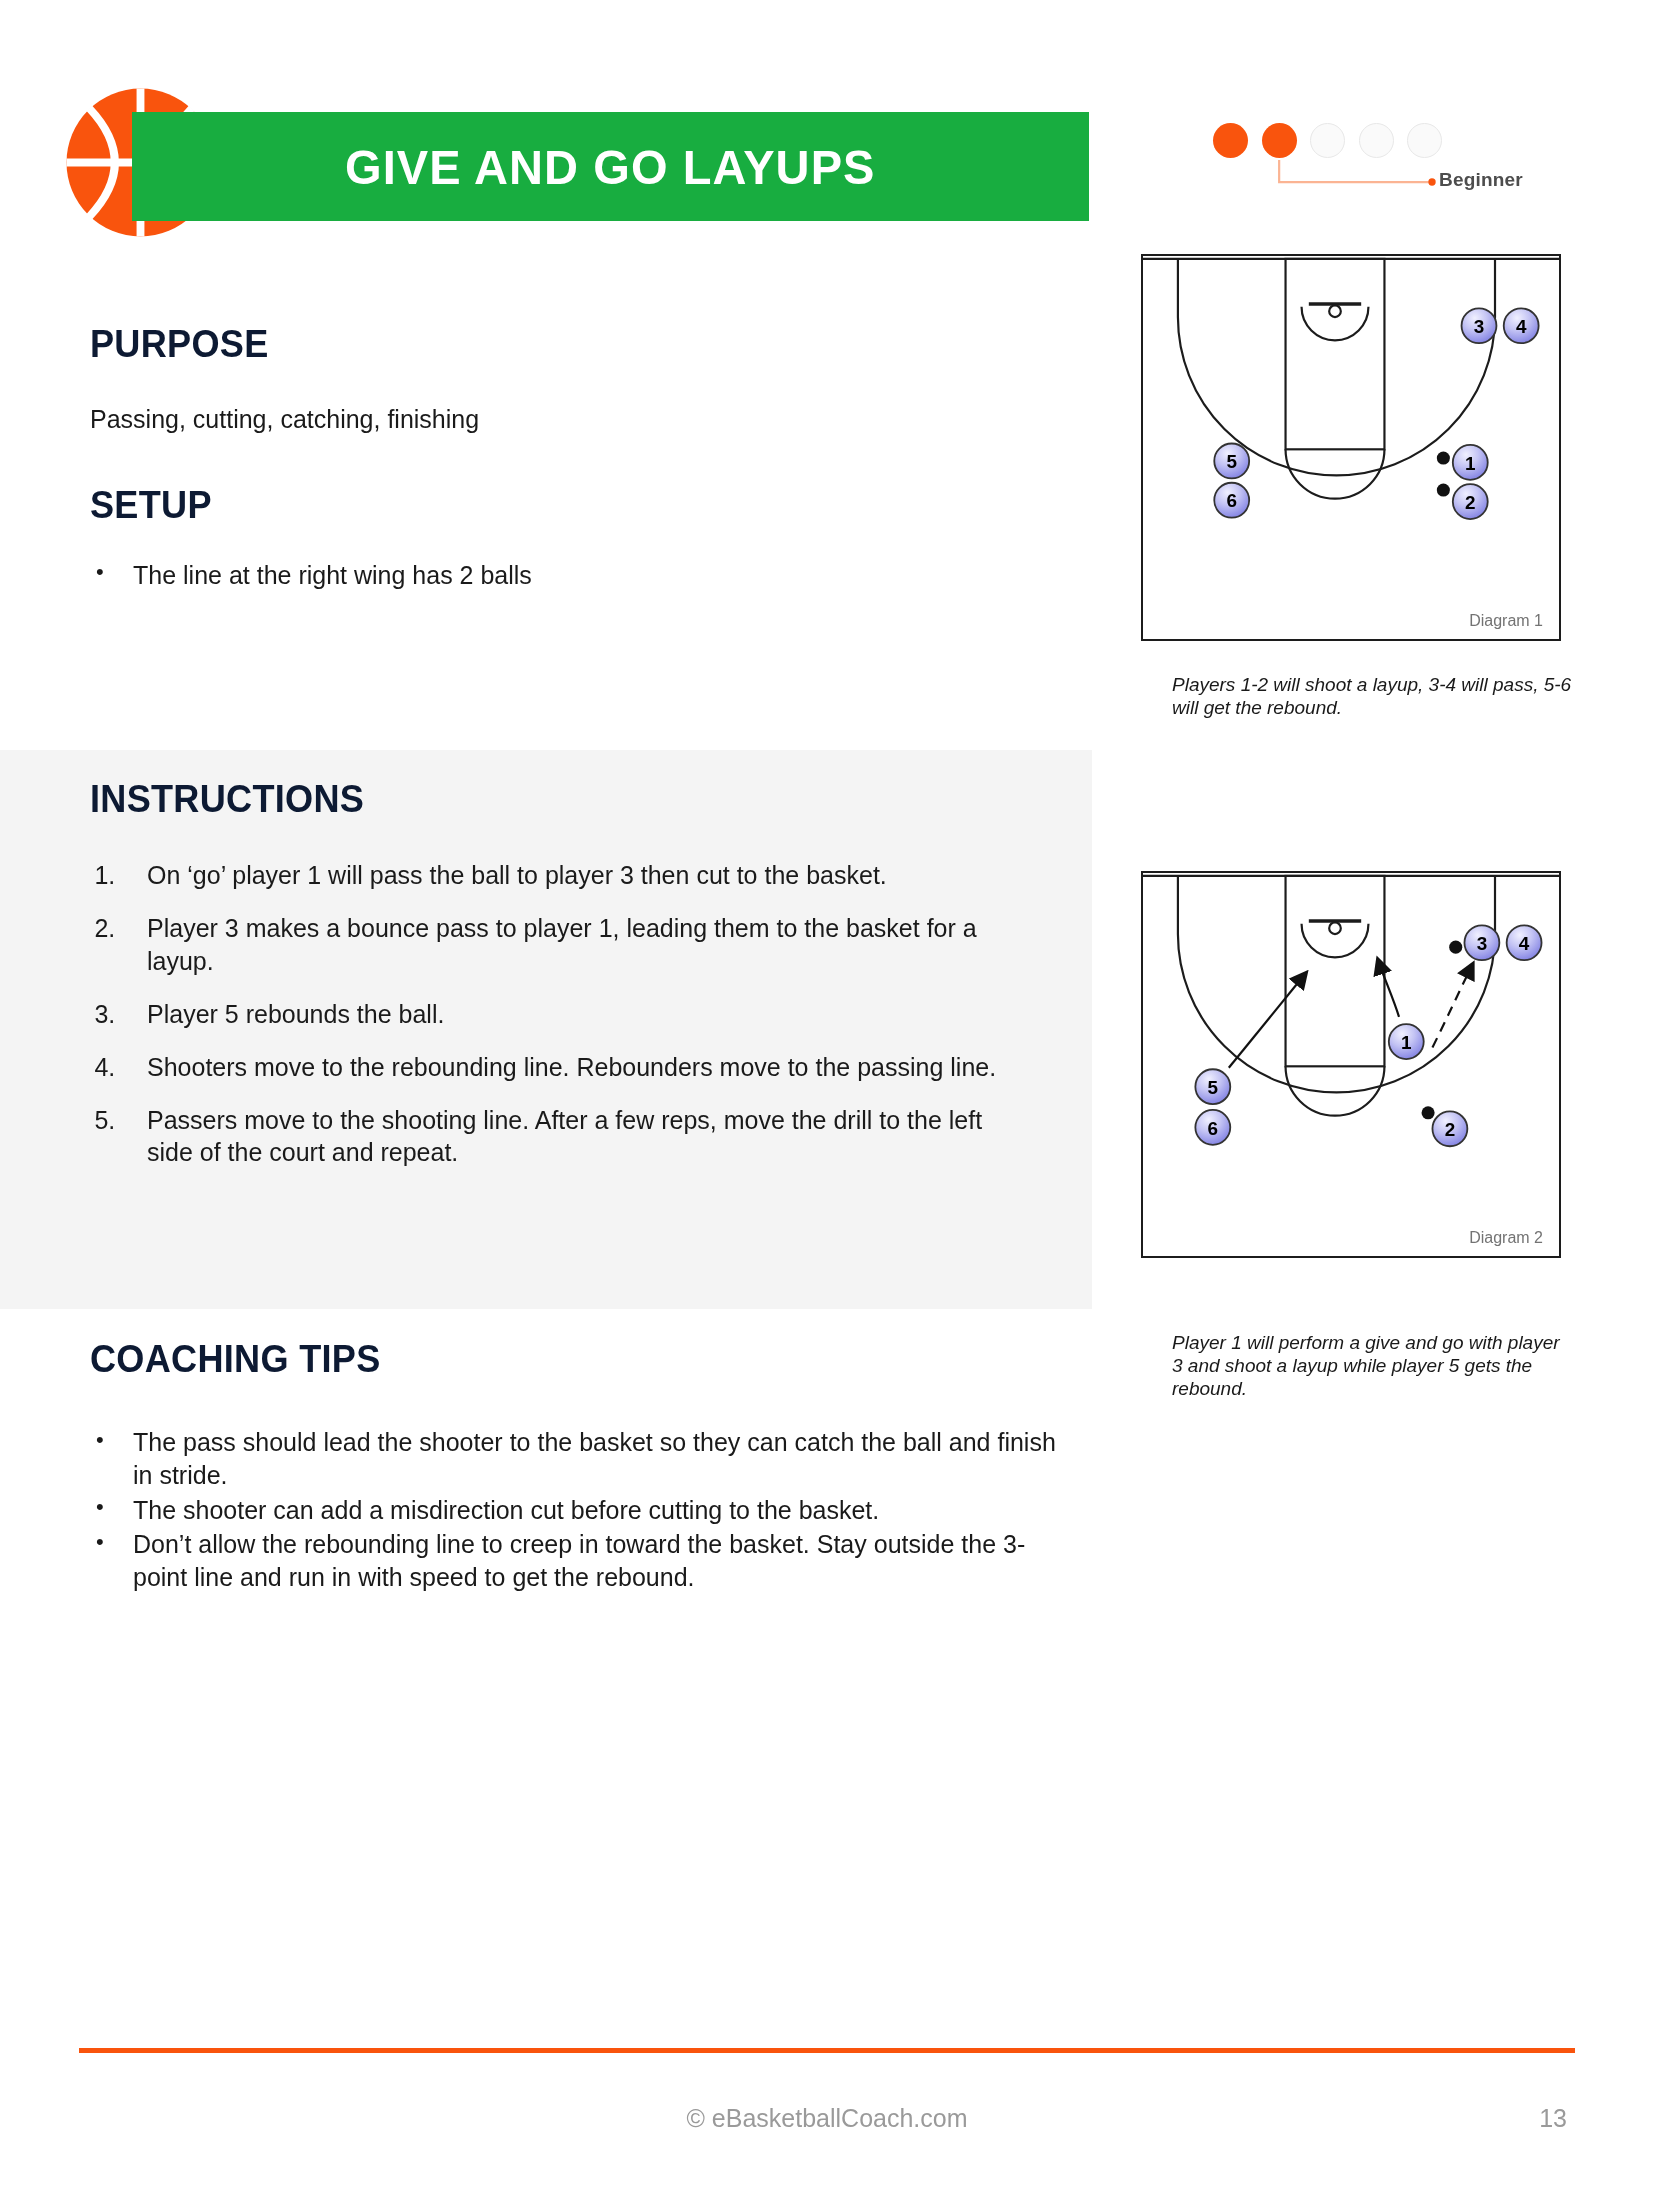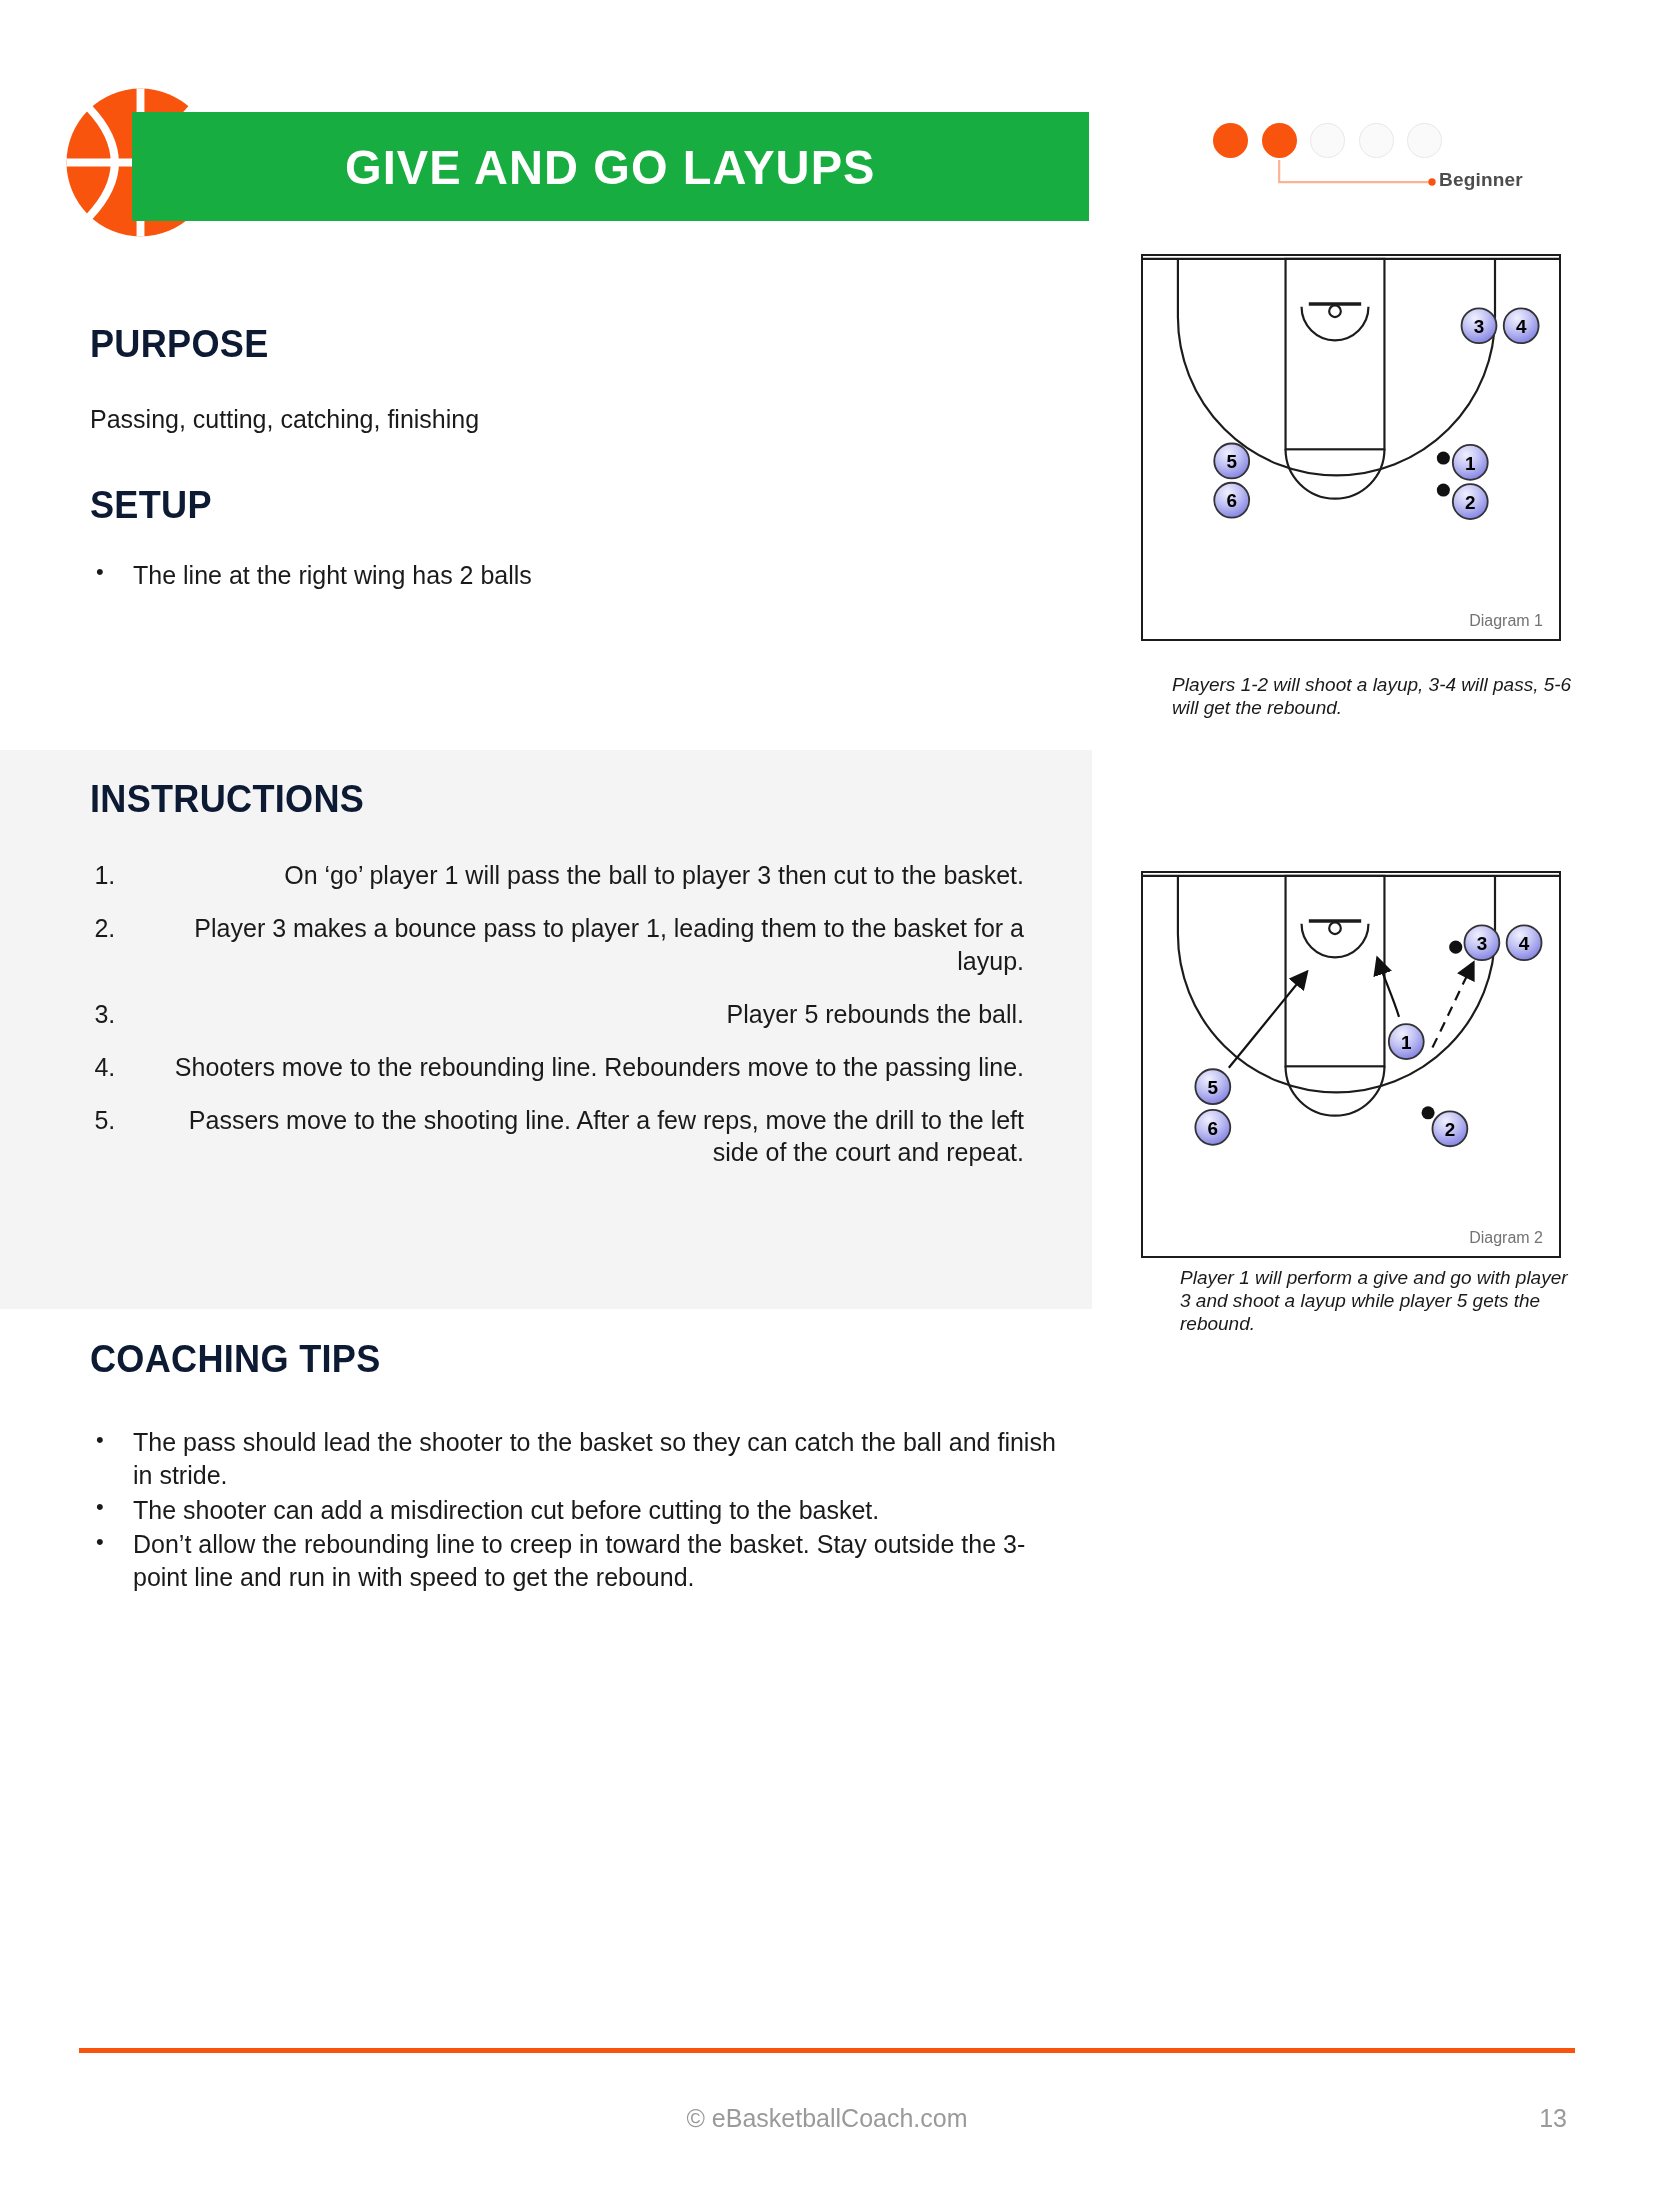--- a/index.html
+++ b/index.html
@@ -137,21 +137,20 @@
 
   #instructions-list {
     position: absolute;
     left: 90px;
     top: 859px;
     width: 934px;
     margin: 0;
     padding: 0;
     list-style: none;
     counter-reset: instr;
-    text-align: right;
   }
   #instructions-list li {
     position: relative;
     padding-left: 57px;
     font-size: 25px;
     line-height: 1.30;
     color: #1a1a1a;
     margin-bottom: 20.6px;
   }
   #instructions-list li::before {
@@ -217,21 +216,21 @@
 
   .diagram-caption {
     position: absolute;
     font-size: 19px;
     line-height: 1.22;
     font-style: italic;
     color: #1a1a1a;
     font-family: "Liberation Sans", sans-serif;
   }
   #diagram-1-caption { left: 1172px; top: 673px;  width: 401px; }
-  #diagram-2-caption { left: 1172px; top: 1266px; width: 401px; margin-left: 8px; }
+  #diagram-2-caption { left: 1172px; top: 1331px; width: 401px; }
 
   
   #footer-rule {
     position: absolute;
     left: 79px;
     top: 2048px;
     width: 1496px;
     height: 5.1px;
     background: #f9540d;
   }

